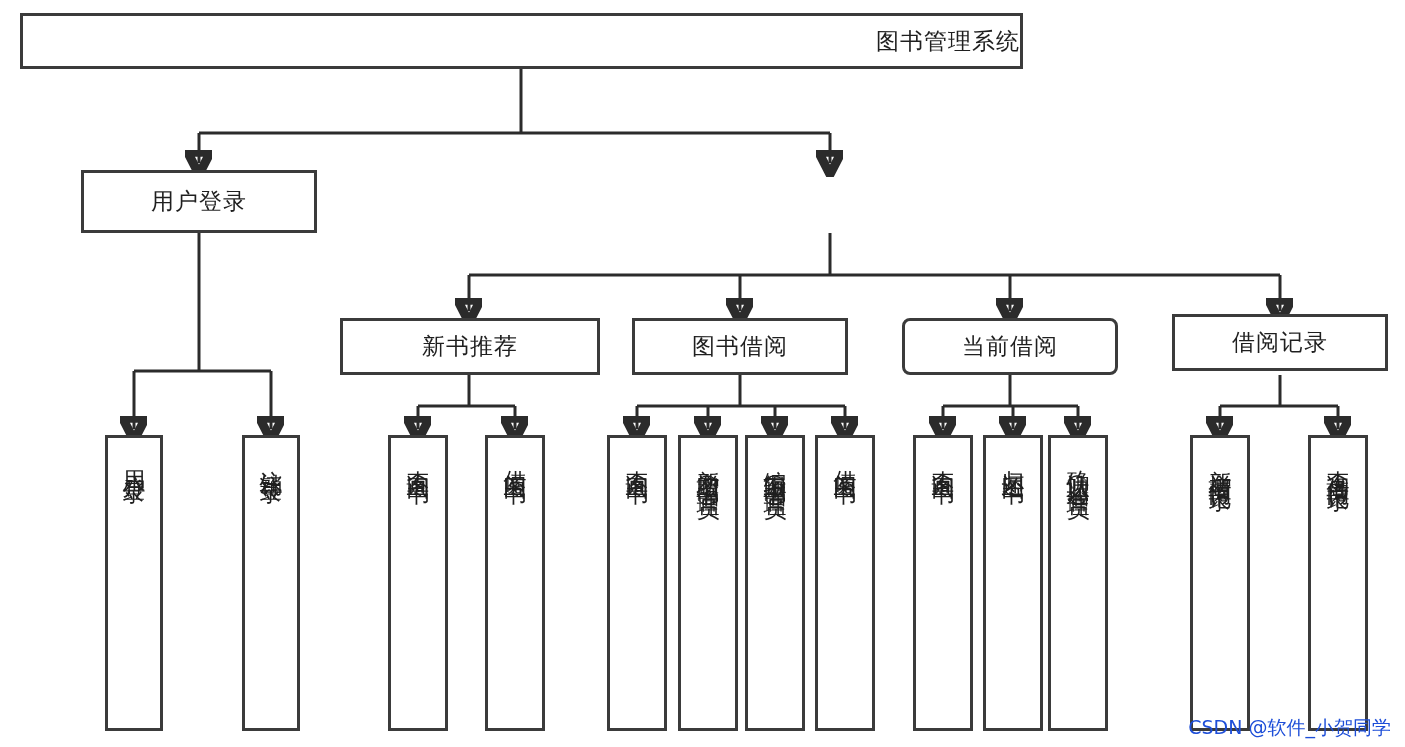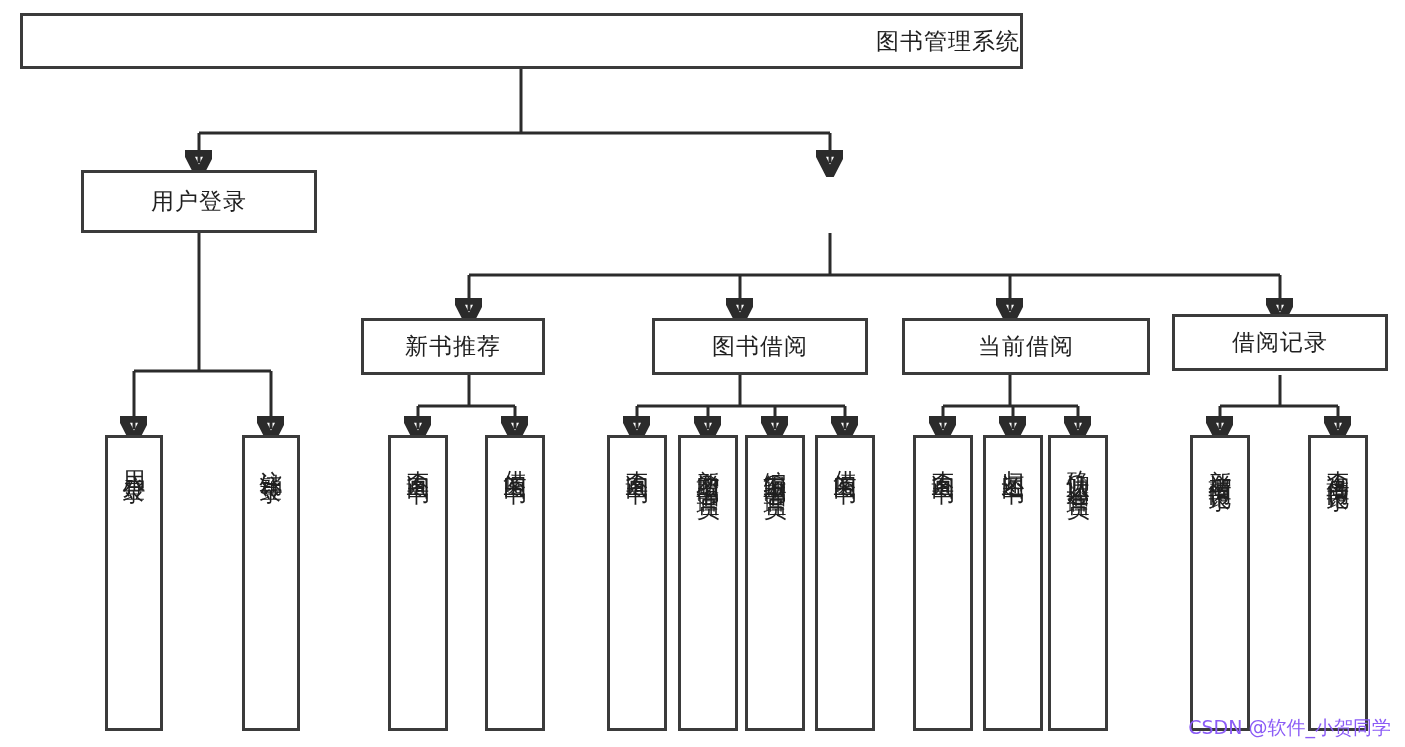--- a/index.html
+++ b/index.html
@@ -60,21 +60,21 @@
     stroke: #2b2b2b;
     stroke-width: 3;
     fill: none;
   }
   
   #watermark {
     position: absolute;
     right: 14px;
     bottom: 6px;
     font-size: 19px;
-    color: #8b5cf6;
+    color: #1d4ed8;
     white-space: nowrap;
     font-family: "DejaVu Sans", "Liberation Sans", sans-serif;
   }
 </style>
 </head>
 <body>
 
 <div id="canvas">
 
   <svg class="wires" viewBox="0 0 1405 747">
@@ -130,29 +130,29 @@
 
   <div class="node" style="left:20px; top:13px; width:1003px; height:56px;justify-content:flex-end;">
     <span class="label">图书管理系统</span>
   </div>
 
   <div class="node" style="left:81px; top:170px; width:236px; height:63px;">
     <span class="label">用户登录</span>
   </div>
 
 
-  <div class="node" style="left:361px; top:318px; width:184px; height:57px;">
+  <div class="node" style="left:340px; top:318px; width:260px; height:57px;">
     <span class="label">新书推荐</span>
   </div>
 
-  <div class="node" style="left:632px; top:318px; width:216px; height:57px;margin-left:20px;">
+  <div class="node" style="left:632px; top:318px; width:216px; height:57px;">
     <span class="label">图书借阅</span>
   </div>
 
-  <div class="node" style="left:902px; top:318px; width:248px; height:57px;">
+  <div class="node" style="left:902px; top:318px; width:216px; height:57px;border-radius:8px;">
     <span class="label">当前借阅</span>
   </div>
 
   <div class="node" style="left:1172px; top:314px; width:216px; height:57px;justify-content:center;">
     <span class="label">借阅记录</span>
   </div>
 
   <div class="node vertical" style="left:105px; top:435px; width:58px; height:296px;">
     <span class="label">用户登录</span>
   </div>

